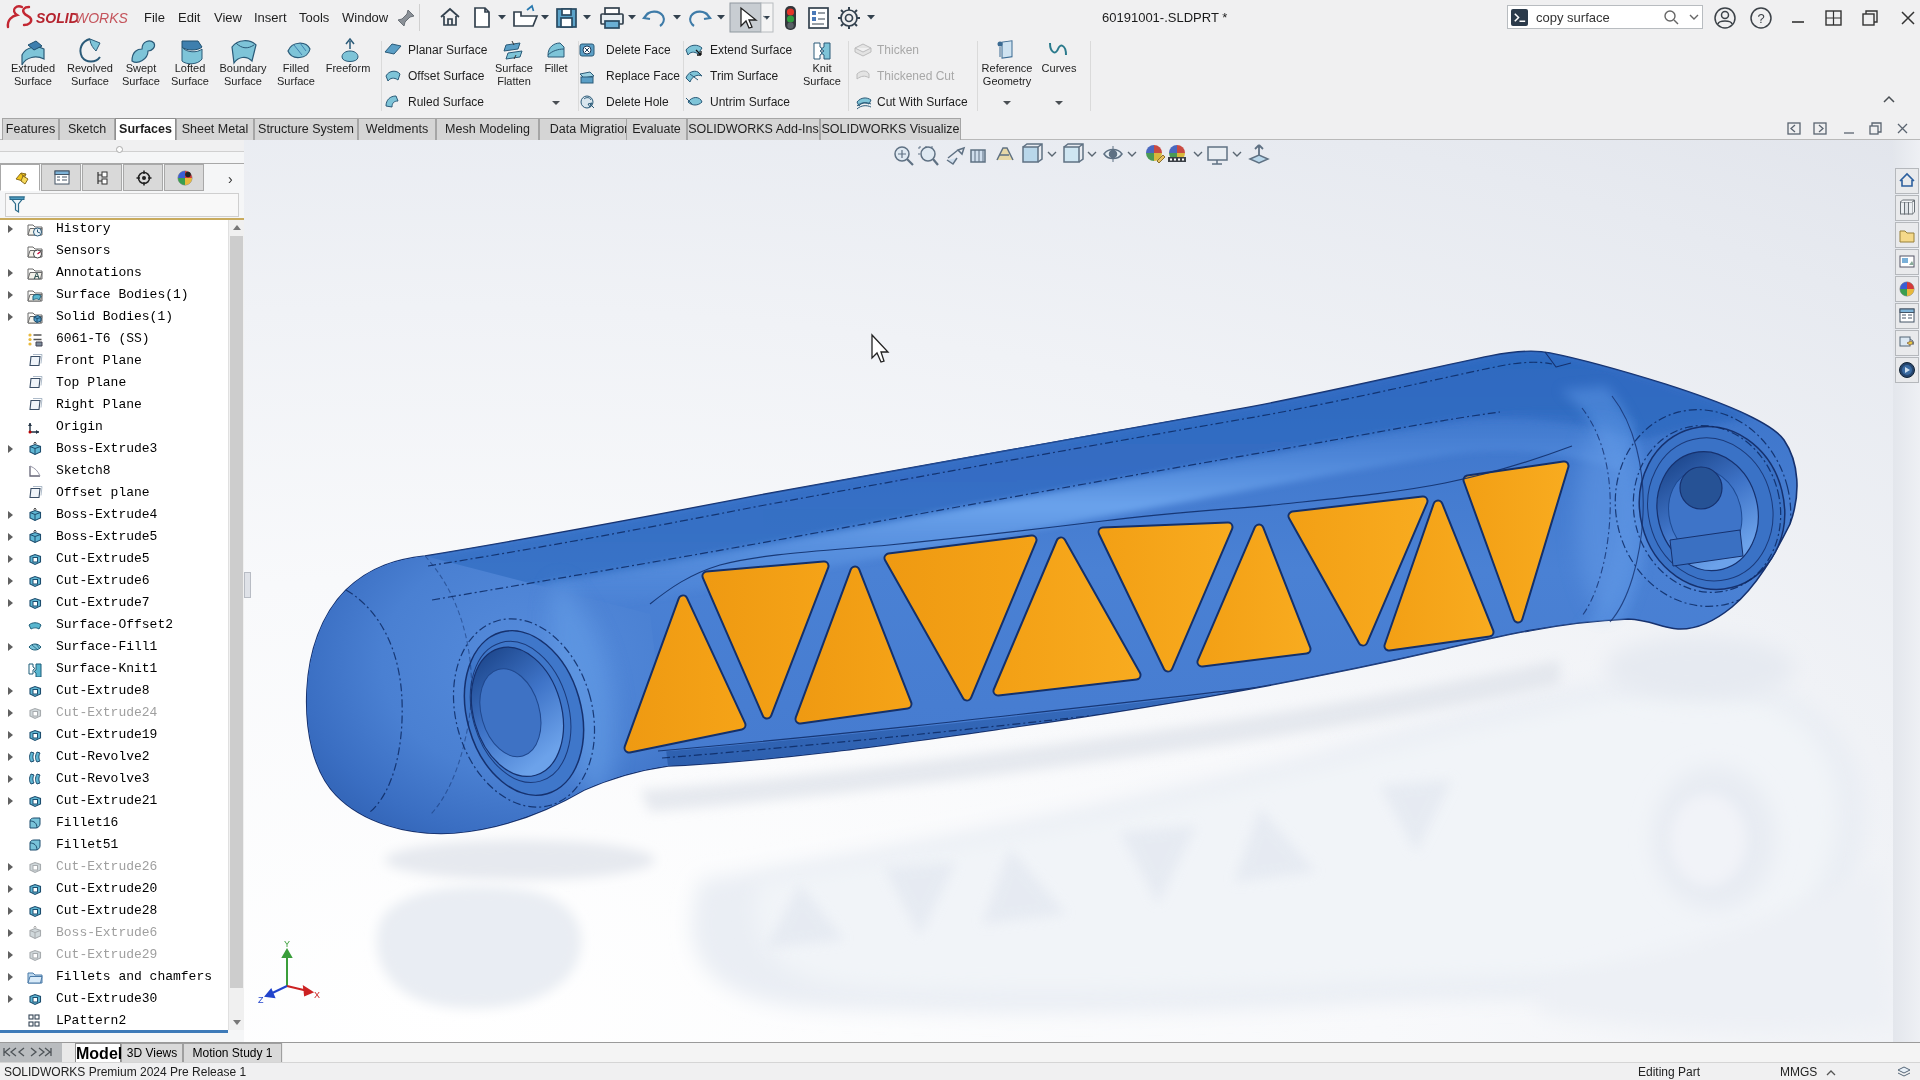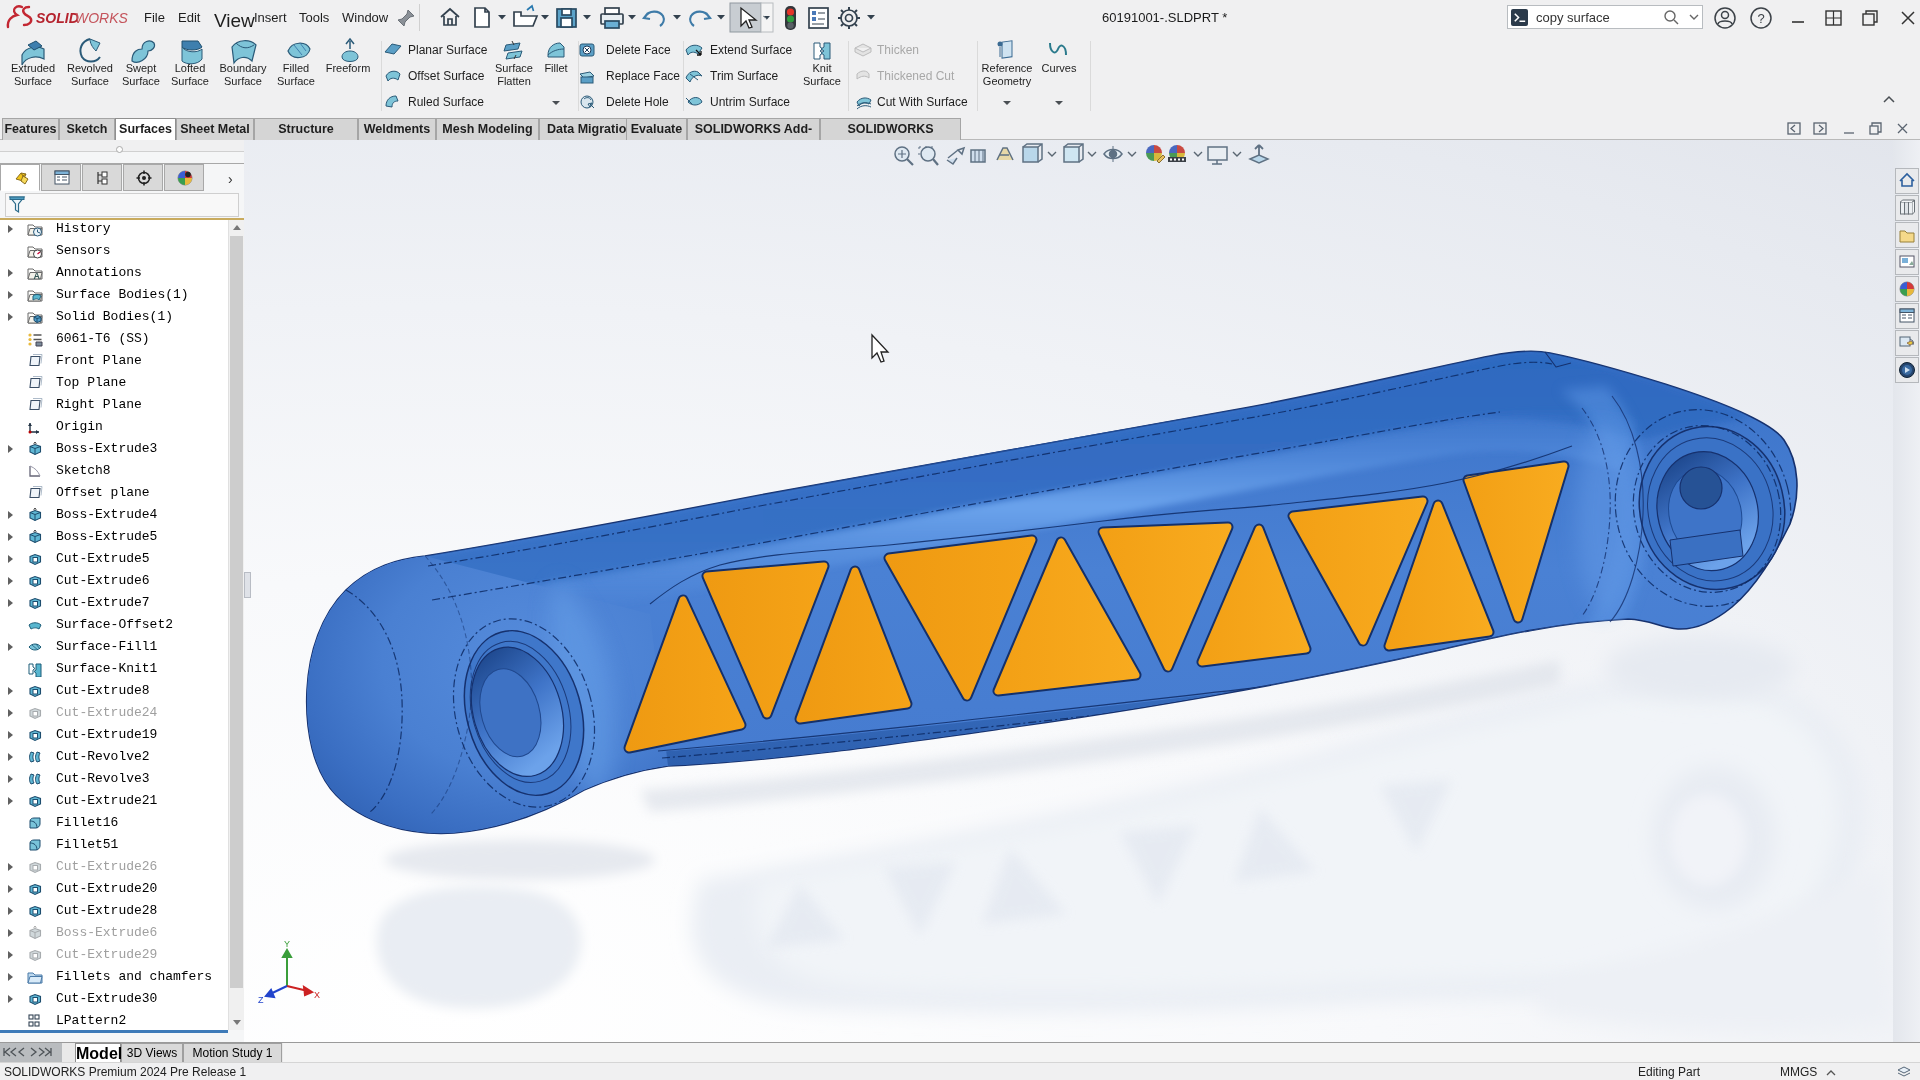--- a/index.html
+++ b/index.html
@@ -22,21 +22,21 @@
   <svg class="abs" style="left:4px;top:3px" width="130" height="30" viewBox="0 0 130 30">
     <g fill="none" stroke="#c32732" stroke-width="2.4" stroke-linecap="round">
       <path d="M4 24 C3 17 8 13 13 12 C10 10 9 7 11 5 C13 3 16 3 18 4"></path>
       <path d="M25 4 C20 4 18 7 20 10 C22 13 26 13 27 16 C28 19 25 22 20 22"></path>
     </g>
     <text x="32" y="20" font-family="Liberation Sans" font-weight="bold" font-style="italic" font-size="14" fill="#b5232e">SOLID</text>
     <text x="71" y="20" font-family="Liberation Sans" font-style="italic" font-size="14" fill="#c4535b">WORKS</text>
   </svg>
   <div class="t" style="left:144px;top:10px;font-size:13px;color:#1e1e1e">File</div>
   <div class="t" style="left:178px;top:10px;font-size:13px;color:#1e1e1e">Edit</div>
-  <div class="t" style="left:214px;top:10px;font-size:19px;color:#1e1e1e">View</div>
+  <div class="t" style="left:214px;top:10px;font-size:13px;color:#1e1e1e">View</div>
   <div class="t" style="left:254px;top:10px;font-size:13px;color:#1e1e1e">Insert</div>
   <div class="t" style="left:299px;top:10px;font-size:13px;color:#1e1e1e">Tools</div>
   <div class="t" style="left:342px;top:10px;font-size:13px;color:#1e1e1e">Window</div>
   <svg class="abs" style="left:396px;top:8px" width="20" height="20" viewBox="0 0 20 20">
       <path d="M12 2 L18 8 L14 9 L9 14 L8 18 L2 12 L6 11 L11 6 Z" fill="#8a9097" stroke="#6a7077" stroke-width="1"></path>
     </svg>
   <div class="abs" style="left:419px;top:4px;width:1px;height:27px;background:#d0d0d0"></div>
 
   <svg class="abs" style="left:435px;top:2px" width="450" height="32" viewBox="0 0 450 32">
     <g stroke="#33414e" stroke-width="1.7" fill="none">
@@ -273,21 +273,21 @@
     <g fill="#4a4f54">
       <path d="M552 66 l4 4 l4 -4 Z"></path>
       <path d="M1003 66 l4 4 l4 -4 Z"></path>
       <path d="M1055 66 l4 4 l4 -4 Z"></path>
       <path d="M1884 67 l5 -5 l5 5" fill="none" stroke="#4a4f54" stroke-width="1.5"></path>
     </g>
   </svg>
 </div>
 <div id="tabrow">
   <style>
-    .rtab { position:absolute; top:0; height:22px; line-height:21px; text-align:center; font-size:12.5px; color:#1e1e1e; background:#d5d5d5; border:1px solid #a5a5a5; border-bottom:none;font-weight:bold; }
+    .rtab { position:absolute; top:0; height:22px; line-height:21px; text-align:center; font-size:12.5px; color:#1e1e1e; background:#d5d5d5; border:1px solid #a5a5a5; border-bottom:none; }
     .rtab.on { background:#ffffff; font-weight:bold; border-color:#8f8f8f; }
   </style>
   <div class="rtab" style="left:2px;width:57px">Features</div>
   <div class="rtab" style="left:59px;width:56px">Sketch</div>
   <div class="rtab on" style="left:115px;width:61px">Surfaces</div>
   <div class="rtab" style="left:176px;width:78px">Sheet Metal</div>
   <div class="rtab" style="left:254px;width:104px">Structure System</div>
   <div class="rtab" style="left:358px;width:78px">Weldments</div>
   <div class="rtab" style="left:436px;width:103px">Mesh Modeling</div>
   <div class="rtab" style="left:539px;width:103px">Data Migration</div>

